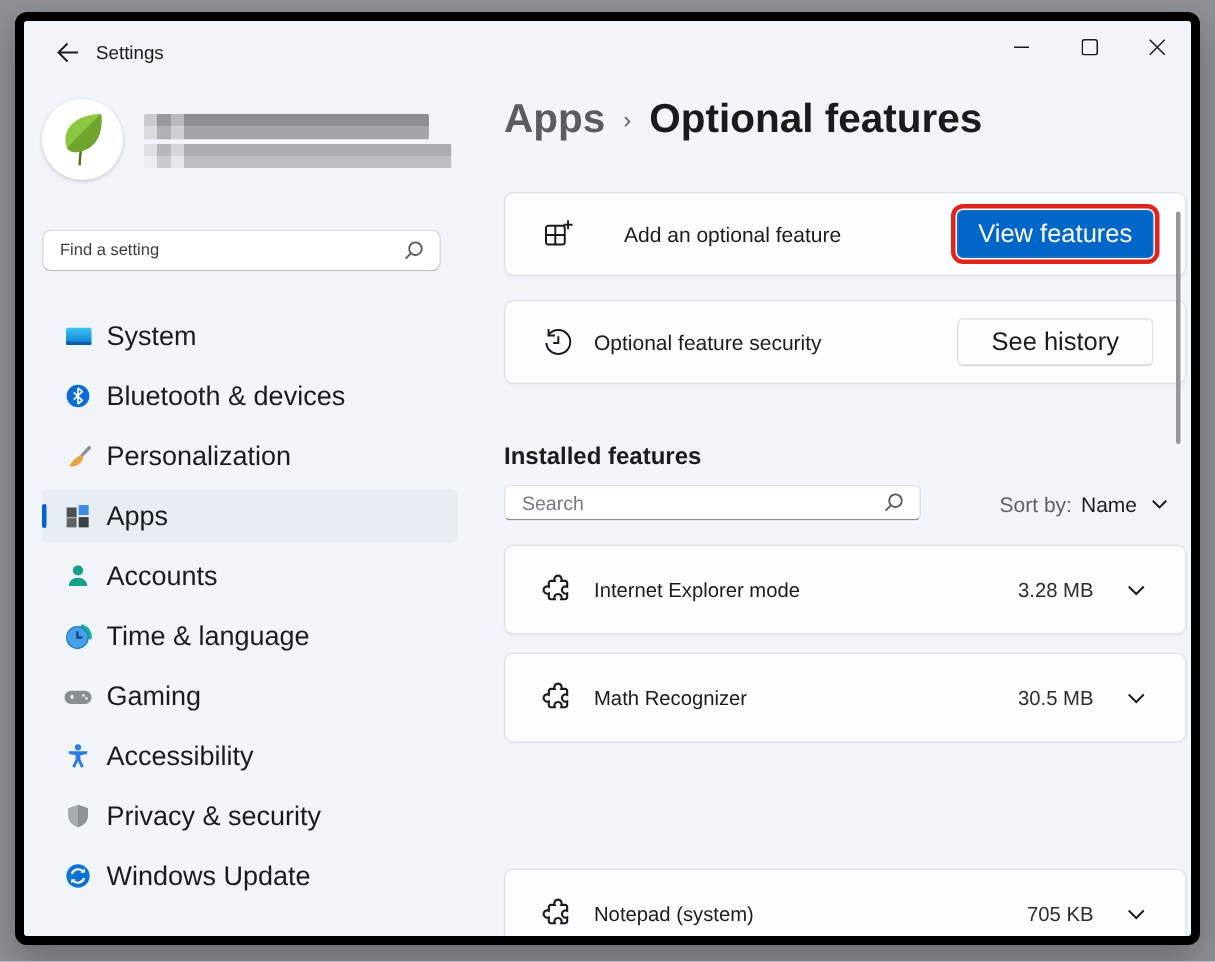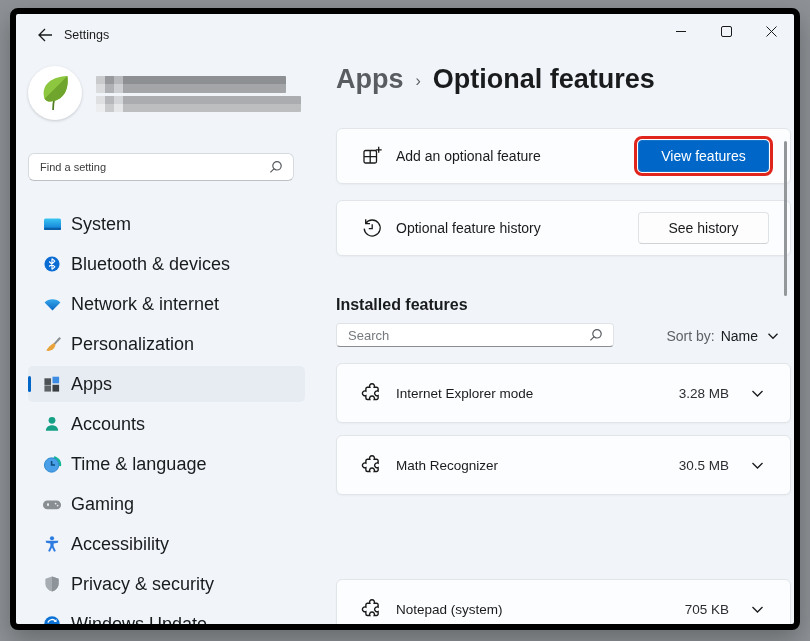--- a/index.html
+++ b/index.html
@@ -58,21 +58,21 @@
 
   .card { position:absolute; left:320px; width:455px; background:#FCFDFE;
     border:1px solid #E1E5E9; border-radius:6px; box-shadow:0 1px 2px rgba(0,0,0,0.04);
     display:flex; align-items:center; }
   .card.action { height:56px; }
   .card .c-icon { margin-left:24px; display:flex; width:22px; justify-content:center; }
   .card .c-label { margin-left:13px; font-size:14px; color:#191B1D; }
   .card .spacer { flex:1; }
 
   .btn { height:32px; min-width:131px; border-radius:4px; font-family:"Liberation Sans",sans-serif;
-    font-size:14px; display:flex; align-items:center; justify-content:center; cursor:pointer; padding:0 12px; }
+    font-size:17px; display:flex; align-items:center; justify-content:center; cursor:pointer; padding:0 12px; }
   .btn-primary { margin-right:21px; background:var(--accent,#0067C8); color:#FFFFFF; border:1px solid #1473C9;
     outline:3px solid var(--annotation,#E0251D); outline-offset:1px; }
   .btn-secondary { margin-right:21px; background:#FDFDFE; color:#191B1D;
     border:1px solid #E0E3E6; border-bottom-color:#CFD3D6; }
 
   .section-heading { position:absolute; left:320px; top:282px; font-size:16px; font-weight:700; color:#191B1D; }
 
   .search-box { position:absolute; left:320px; top:309px; width:278px; height:24px;
     background:#FFFFFF; border:1px solid #E0E3E6; border-bottom:1px solid #8A8E92; border-radius:4px;
     display:flex; align-items:center; }
@@ -165,34 +165,20 @@
     <div class="nav-item">
       <span class="nav-icon">
         <svg width="18" height="18" viewBox="0 0 19 19">
             <circle cx="9.5" cy="9.5" r="8" fill="#0B6CD4"></circle>
             <path d="M9.5 3.8 v11.4 M9.5 3.8 l3 2.7 -6 5.6 M9.5 15.2 l3 -2.7 -6 -5.6" stroke="#fff" stroke-width="1.2" fill="none" stroke-linejoin="round"></path>
           </svg>
       </span>
       <span class="nav-label">Bluetooth &amp; devices</span>
     </div>
 
-    <div class="nav-item">
-      <span class="nav-icon">
-        <svg width="19" height="19" viewBox="0 0 19 19">
-            <defs>
-              <linearGradient id="gwifi" x1="0" y1="0" x2="0" y2="1">
-                <stop offset="0" stop-color="#36A8EC"></stop>
-                <stop offset="1" stop-color="#0B66C3"></stop>
-              </linearGradient>
-            </defs>
-            <path d="M9.5 15.5 L1.6 7.4 A11.2 11.2 0 0 1 17.4 7.4 Z" fill="url(#gwifi)"></path>
-          </svg>
-      </span>
-      <span class="nav-label">Network &amp; internet</span>
-    </div>
 
     <div class="nav-item">
       <span class="nav-icon">
         <svg width="19" height="19" viewBox="0 0 19 19">
             <path d="M10.6 8.4 L16.3 2 L18 3.6 L12 9.7 Z" fill="#8A8F94"></path>
             <path d="M10.9 8.1 C7.8 9.8 5 12.3 3.3 15.6 C5.6 16.7 9.2 15.2 11.2 13 L12.6 10 Z" fill="#E8A33D"></path>
           </svg>
       </span>
       <span class="nav-label">Personalization</span>
     </div>
@@ -277,42 +263,42 @@
     </div>
 
   </div>
 
   <div class="breadcrumb">
     <span class="bc-parent">Apps</span>
     <span class="bc-sep">›</span>
     <span class="bc-current">Optional features</span>
   </div>
 
-  <div class="card action" style="top:114px;">
+  <div class="card action" style="top:114px;gap:20px;">
     <span class="c-icon">
       <svg width="22" height="22" viewBox="0 0 22 22">
           <rect x="3" y="5.5" width="12.5" height="12.5" rx="1.5" stroke="#1A1A1A" stroke-width="1.3" fill="none"></rect>
           <path d="M9.2 5.5 V18 M3 11.7 H15.5" stroke="#1A1A1A" stroke-width="1.3"></path>
           <path d="M17.7 1.8 v6 M14.7 4.8 h6" stroke="#1A1A1A" stroke-width="1.3"></path>
         </svg>
     </span>
     <span class="c-label">Add an optional feature</span>
     <span class="spacer"></span>
     <button class="btn btn-primary">View features</button>
   </div>
 
   <div class="card action" style="top:186px;">
     <span class="c-icon">
       <svg width="22" height="22" viewBox="0 0 22 22">
           <path d="M4.7 6.3 A8 8 0 1 1 3.2 11.6" stroke="#1A1A1A" stroke-width="1.3" fill="none"></path>
           <path d="M4.7 2.3 v4.3 h4.3" stroke="#1A1A1A" stroke-width="1.3" fill="none"></path>
           <path d="M11.2 7.2 v4.4 h-3.4" stroke="#1A1A1A" stroke-width="1.3" fill="none"></path>
         </svg>
     </span>
-    <span class="c-label">Optional feature history</span>
+    <span class="c-label">Optional feature security</span>
     <span class="spacer"></span>
     <button class="btn btn-secondary">See history</button>
   </div>
 
   <div class="section-heading">Installed features</div>
 
   <div class="search-box">
     <input type="text" placeholder="Search" style="">
     <span class="mag">
       <svg width="14" height="14" viewBox="0 0 14 14">

